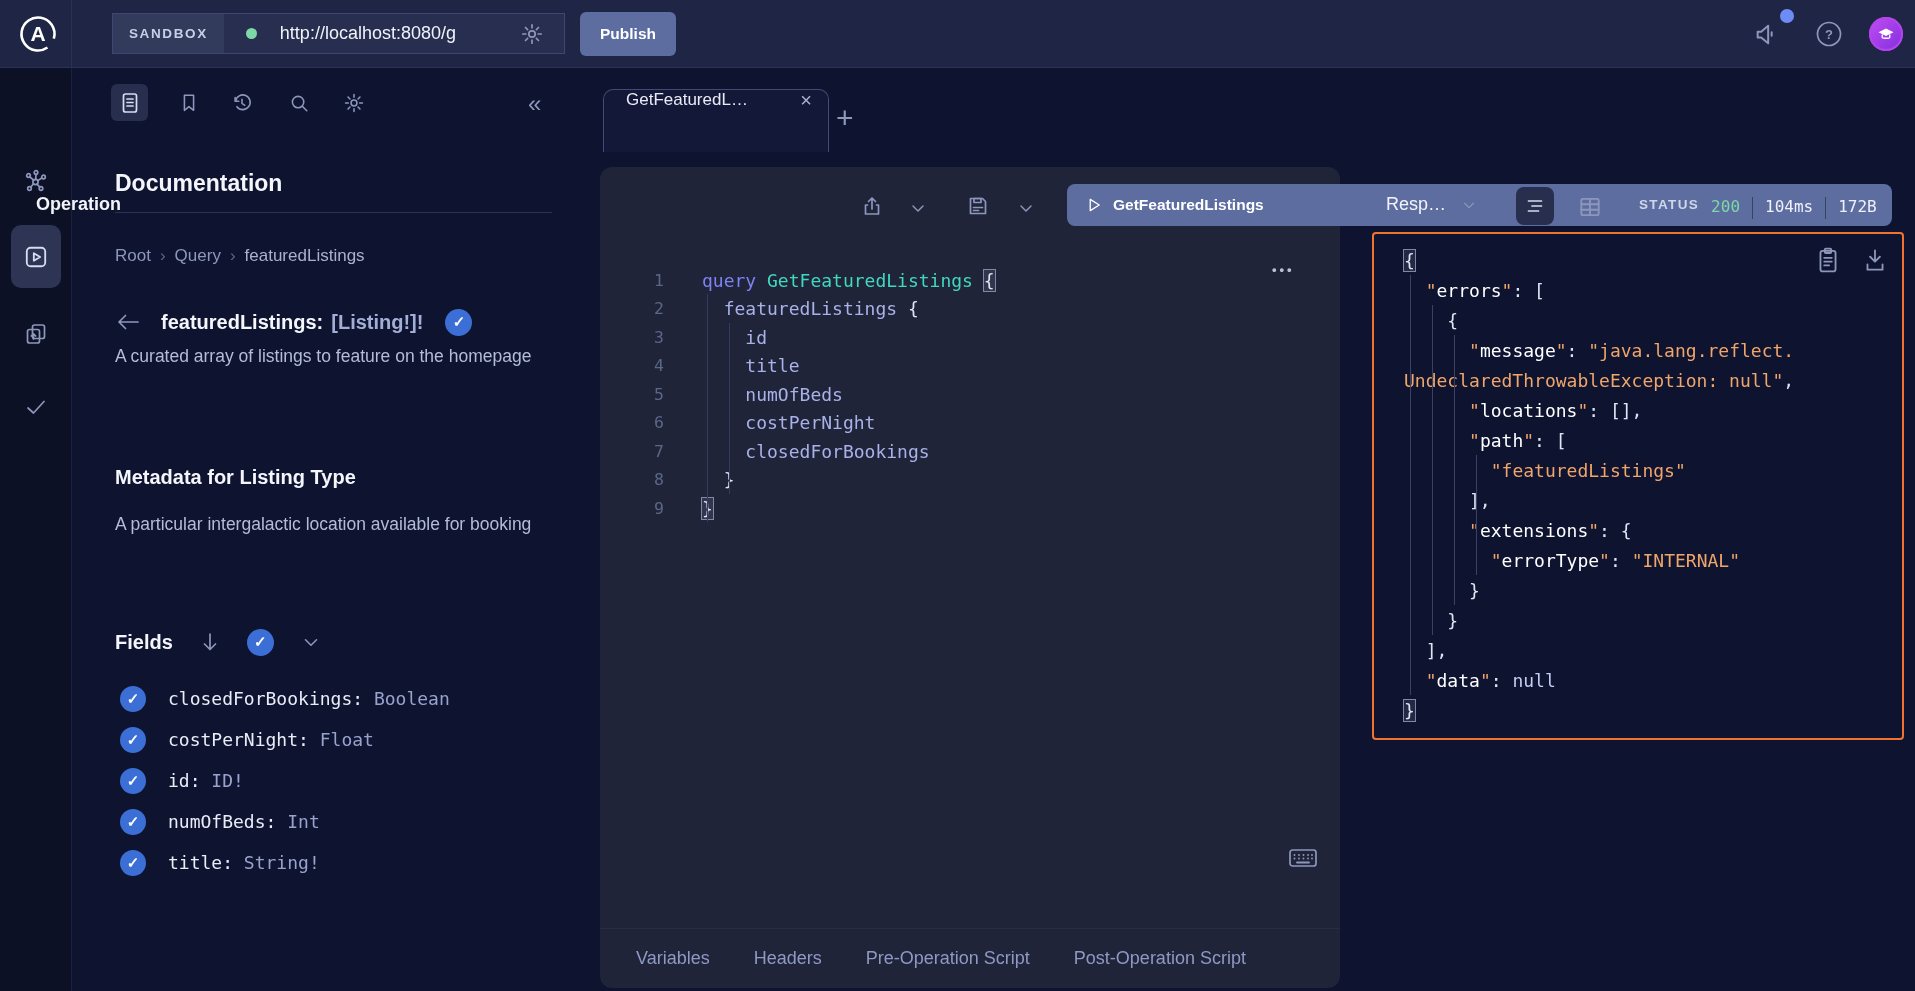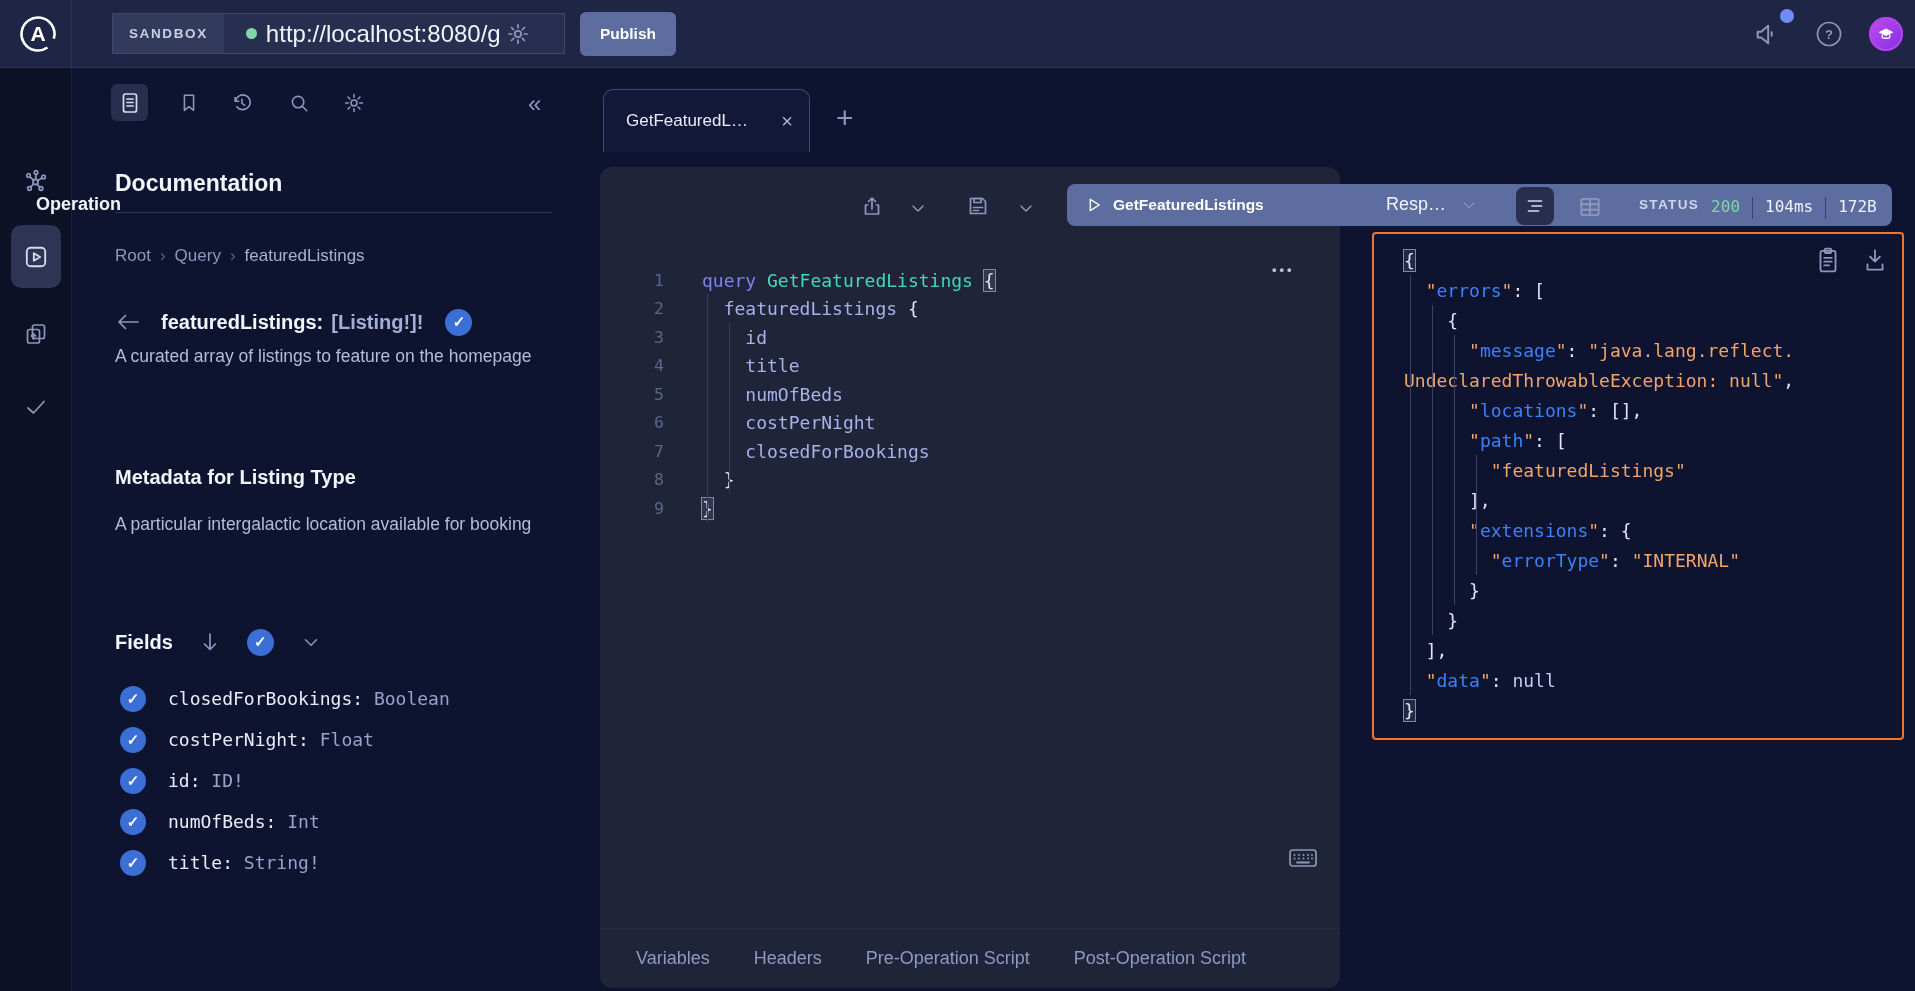--- a/index.html
+++ b/index.html
@@ -19,21 +19,21 @@
   .icb{stroke:var(--iconb)}
 
   
   .topbar{position:absolute;left:0;top:0;width:1915px;height:68px;background:var(--top);border-bottom:1px solid #2a3154}
   .logo{position:absolute;left:18px;top:14px;width:40px;height:40px}
   .logo .a{position:absolute;left:0;top:0;width:40px;height:40px;text-align:center;line-height:40px;font-weight:bold;font-size:21px;color:#fff}
   .tb-divider{position:absolute;left:71px;top:0;width:1px;height:68px;background:#2a3154}
   .chip{position:absolute;left:112px;top:13px;width:453px;height:41px;background:var(--chipbg);border:1px solid var(--bord);border-radius:0;display:flex;align-items:center;overflow:hidden}
   .chip-seg{height:100%;background:var(--chipseg);display:flex;align-items:center;padding:0 16px;font-size:13.5px;font-weight:bold;letter-spacing:.12em;color:#c8cfe6}
   .gdot{width:11px;height:11px;border-radius:50%;background:var(--green);margin-left:22px;flex:none}
-  .url{margin-left:9px;font-size:24px;color:#f0f3fa;white-space:nowrap;overflow:hidden;width:238px;flex:none}
+  .url{margin-left:23px;font-size:18px;color:#f0f3fa;white-space:nowrap;overflow:hidden;width:238px;flex:none}
   .chip-gear{margin-left:2px;flex:none;cursor:pointer}
   .pubbtn{position:absolute;left:580px;top:12px;height:44px;padding:0 20px;background:var(--btn);border:none;border-radius:6px;color:#fff;font-weight:bold;font-size:15.5px;font-family:inherit;cursor:pointer}
   .mega{position:absolute;left:1752px;top:20px;width:30px;height:28px}
   .megadot{position:absolute;left:1780px;top:9px;width:14px;height:14px;border-radius:50%;background:#6d8cf7}
   .helpi{position:absolute;left:1815px;top:20px;width:28px;height:28px}
   .avatar{position:absolute;left:1869px;top:17px;width:34px;height:34px;border-radius:50%;background:linear-gradient(135deg,#c44df2,#7f2ee0);box-shadow:0 0 0 2px #b445ec inset;display:flex;align-items:center;justify-content:center}
 
   
   .rail{position:absolute;left:0;top:68px;width:72px;height:923px;background:var(--rail);border-right:1px solid #1a2140}
   .rail-item{position:absolute;left:24px;width:24px;height:24px;cursor:pointer}
@@ -59,38 +59,38 @@
   .sect-title{position:absolute;left:115px;font-size:20px;font-weight:bold;color:var(--head)}
   .fieldsrow{position:absolute;left:115px;top:628px;height:28px;display:flex;align-items:center;gap:26px}
   .fieldsrow .t{font-size:20px;font-weight:bold;color:var(--head)}
   .fieldlist{position:absolute;left:120px;top:678px;width:440px}
   .field-row{display:flex;align-items:center;height:41px;cursor:pointer}
   .field-row .chk{width:26px;height:26px;margin-right:22px}
   .field-row .fn{font-family:"DejaVu Sans Mono",monospace;font-size:18px;color:#e9edf8;white-space:pre}
   .field-row .ft{font-family:"DejaVu Sans Mono",monospace;font-size:18px;color:#98a3cd}
 
   
-  .tab{position:absolute;left:603px;top:89px;width:207px;height:63px;background:#131838;border:1px solid #424b74;border-bottom:none;border-radius:10px 10px 0 0;display:flex;align-items:center;padding:0 16px 0 22px;cursor:pointer}
+  .tab{position:absolute;left:603px;top:89px;width:226px;height:63px;background:#131838;border:1px solid #424b74;border-bottom:none;border-radius:10px 10px 0 0;display:flex;padding:0 16px 0 22px;cursor:pointer}
   .tab-label{font-size:17px;color:#e8ebf6;flex:1;white-space:nowrap;overflow:hidden}
   .tab-close{color:#aab3cc;font-size:20px;cursor:pointer;line-height:1}
   .tab-add{position:absolute;left:836px;top:103px;font-size:30px;font-weight:300;color:var(--icon);cursor:pointer;line-height:1}
 
   
   .opcard{position:absolute;left:600px;top:167px;width:740px;height:821px;background:var(--card);border-radius:12px}
   .op-title{position:absolute;left:36px;top:194px;font-size:18px;font-weight:bold;color:#f2f4fa}
   .hbtn{position:absolute;top:194px;width:24px;height:24px;cursor:pointer}
   .runbtn{position:absolute;right:23px;top:184px;height:42px;padding:0 18px;background:var(--btn);border:none;border-radius:8px;display:flex;align-items:center;gap:10px;cursor:pointer}
   .runbtn .rl{color:#fff;font-weight:bold;font-size:15.5px;font-family:inherit}
   .ellipsis{position:absolute;left:1272px;top:262px;color:#b9c1d8;font-size:13px;letter-spacing:3px;font-weight:bold;cursor:pointer}
   .codewrap{position:absolute;left:600px;top:266px;width:740px}
   .code-line{display:flex;height:28.5px;align-items:center}
   .lnum{width:64px;text-align:right;font-family:"DejaVu Sans Mono",monospace;font-size:16.5px;color:var(--lnum);flex:none}
   .ctext{margin-left:38px;font-family:"DejaVu Sans Mono",monospace;font-size:18px;white-space:pre}
   .tk-kw{color:#7d82f0}.tk-op{color:#41d8c0}.tk-fld{color:#a9b2e8}.tk-pun{color:#dfe3f2}
-  .tk-q{color:#f0a56a}.tk-key{color:#3b82f6}.tk-str{color:#f0a56a}.tk-lit{color:#c3cdf4}
+  .tk-q{color:#f0a56a}.tk-key{color:#ffffff}.tk-str{color:#f0a56a}.tk-lit{color:#c3cdf4}
   .tk-box{color:#dfe3f2;outline:1px solid #7e88a8;background:rgba(160,170,200,.14)}
   .guide{position:absolute;width:1px;background:var(--guide)}
   .kbd{position:absolute;left:1288px;top:846px;width:30px;height:24px;cursor:pointer}
   .opfooter{position:absolute;left:600px;top:928px;width:740px;height:60px;display:flex;align-items:center;padding-left:36px;gap:44px;border-top:1px solid #262d47;border-radius:0 0 12px 12px}
   .ftab{font-size:18px;color:var(--tabtxt);white-space:nowrap;cursor:pointer}
 
   
   .resp-title{position:absolute;left:1386px;top:194px;font-size:18px;font-weight:normal;color:#f2f4fa;display:flex;align-items:center;gap:14px;cursor:pointer}
   .viewbox{position:absolute;left:1516px;top:187px;width:38px;height:38px;background:var(--abox);border-radius:8px;display:flex;align-items:center;justify-content:center;cursor:pointer}
   .tableico{position:absolute;left:1577px;top:194px;width:26px;height:26px;cursor:pointer}

